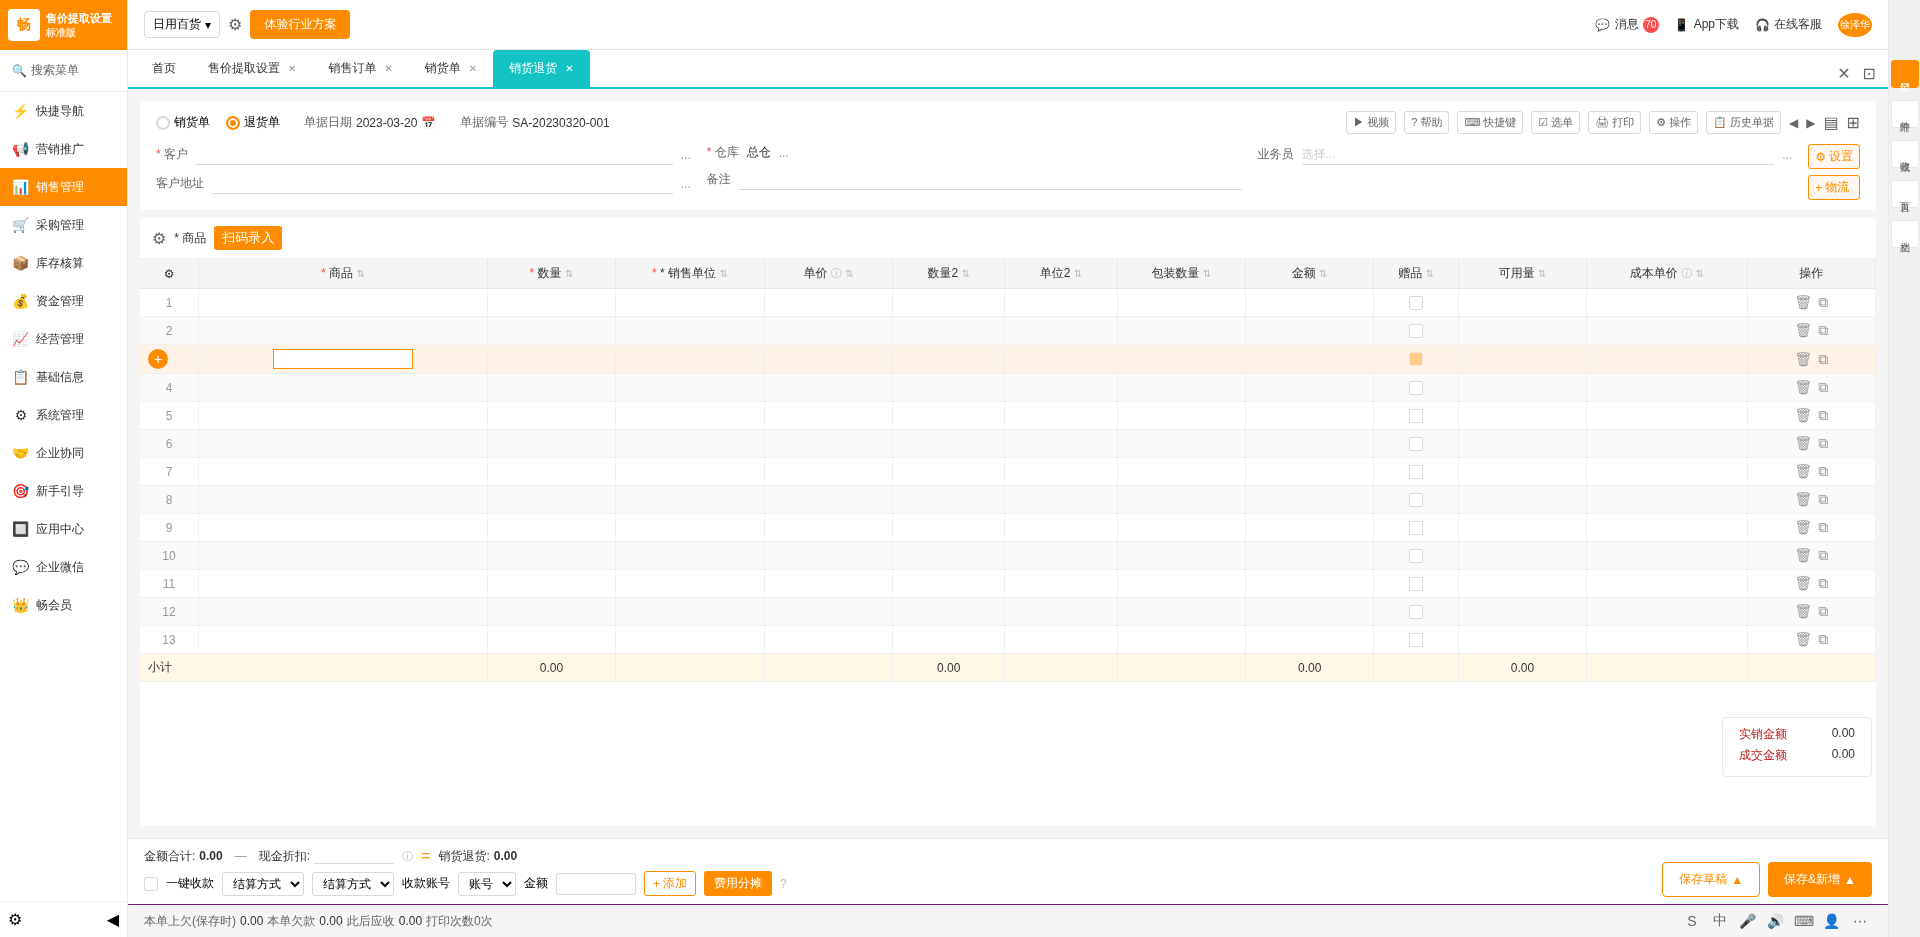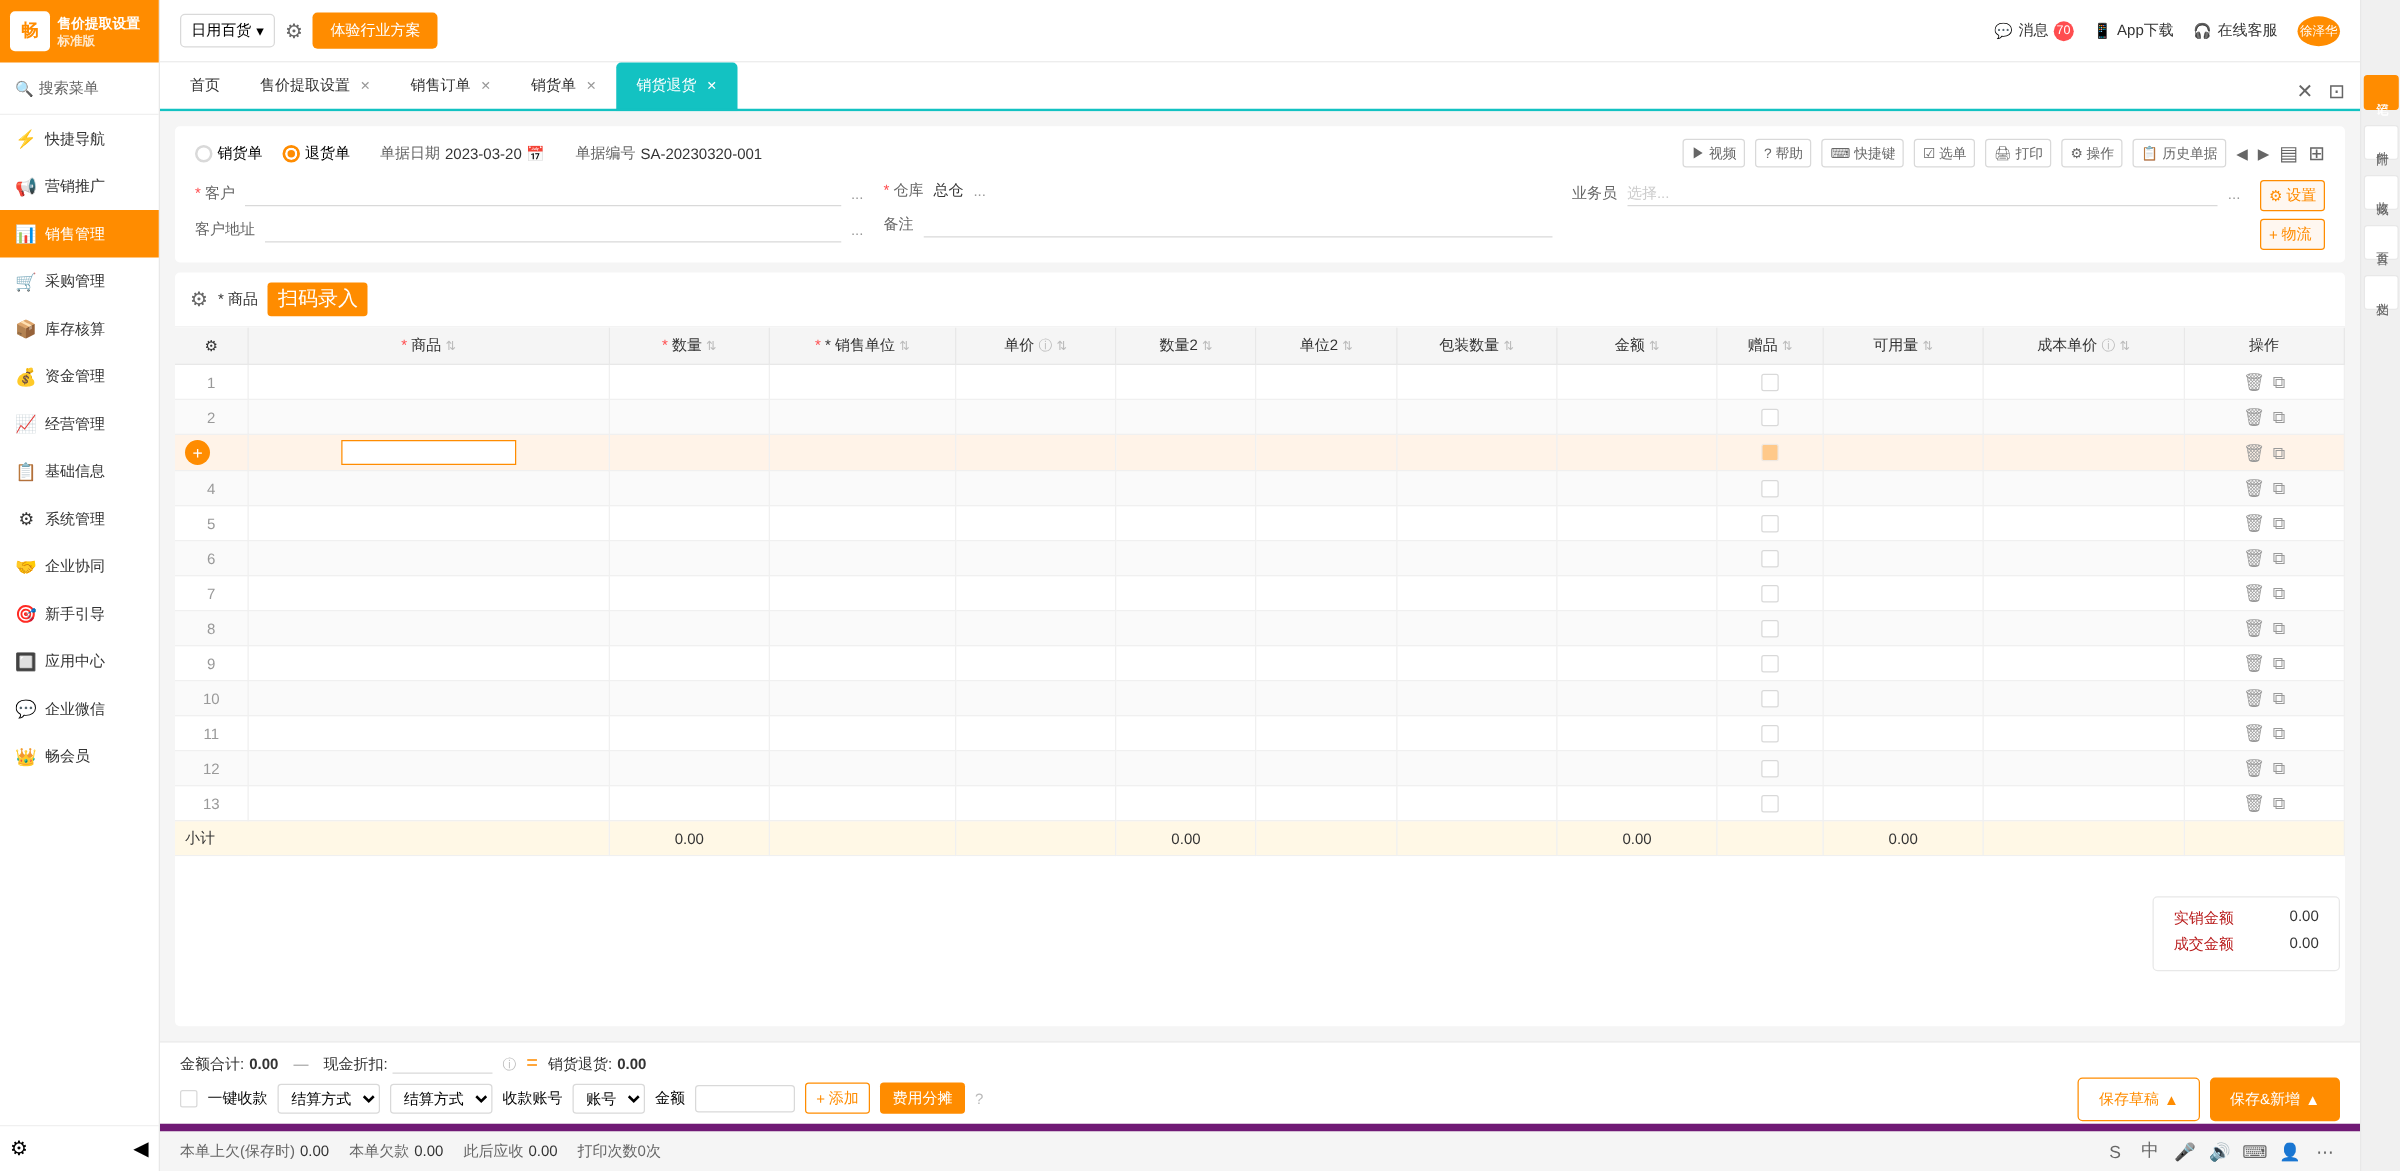--- a/index.html
+++ b/index.html
@@ -60,21 +60,21 @@
     .action-btn-orange { background: #fff7f0; border-color: #ff8c00; color: #ff8c00; }
     .field-group { flex: 1; display: flex; align-items: center; gap: 8px; }
     .field-input { border: none; border-bottom: 1px solid #d9d9d9; padding: 3px 0; min-width: 120px; color: #333; outline: none; }
     .field-input::placeholder { color: #ccc; }
     .field-dots { color: #999; cursor: pointer; }
 
     
     .table-section { background: #fff; border-radius: 4px; flex: 1; overflow: auto; }
     .table-toolbar { display: flex; align-items: center; padding: 8px 12px; border-bottom: 1px solid #f0f0f0; gap: 8px; }
     .gear-btn { color: #666; cursor: pointer; font-size: 16px; }
-    .scan-btn { background: #ff8c00; color: #fff; border: none; border-radius: 3px; padding: 3px 8px; cursor: pointer; font-size: 16px; }
+    .scan-btn { background: #ff8c00; color: #fff; border: none; border-radius: 3px; padding: 3px 8px; cursor: pointer; font-size: 13px; }
 
     table { width: 100%; border-collapse: collapse; font-size: 12px; }
     thead tr { background: #f5f5f5; }
     th { padding: 6px 8px; text-align: center; color: #333; border-right: 1px solid #e8e8e8; border-bottom: 1px solid #e8e8e8; white-space: nowrap; font-weight: normal; }
     th.required::before { content: '* '; color: #ff4d4f; }
     th .sort-icon { color: #bbb; font-size: 10px; }
     td { padding: 4px 8px; text-align: center; border-right: 1px solid #f0f0f0; border-bottom: 1px solid #f0f0f0; height: 28px; }
     tr:nth-child(even) td { background: #fafafa; }
     tr.highlighted td { background: #fff3e8; }
     .row-num { color: #999; }
@@ -94,21 +94,21 @@
     .summary-dash { color: #999; margin: 0 4px; }
     .summary-equals { color: #ff8c00; font-size: 16px; }
     .payment-row { display: flex; align-items: center; gap: 8px; }
     .payment-checkbox { width: 14px; height: 14px; border: 1px solid #d9d9d9; border-radius: 2px; }
     .payment-select { border: 1px solid #d9d9d9; border-radius: 3px; padding: 3px 6px; background: #fff; }
     .add-btn { background: none; border: 1px solid #ff8c00; color: #ff8c00; border-radius: 3px; padding: 3px 8px; cursor: pointer; font-size: 11px; display: flex; align-items: center; gap: 3px; }
     .fenpai-btn { background: #ff8c00; color: #fff; border: none; border-radius: 3px; padding: 4px 10px; cursor: pointer; }
     .help-icon { color: #bbb; cursor: pointer; }
 
     
-    .status-bar { background: #f5f5f5; padding: 4px 16px; display: flex; align-items: center; gap: 16px; border-top: 6px solid #701a75; }
+    .status-bar { background: #f5f5f5; padding: 4px 16px; display: flex; align-items: center; gap: 4px; border-top: 1px solid #701a75; }
     .status-item { display: flex; align-items: center; gap: 4px; color: #666; }
     .status-val { color: #333; }
     .print-count { color: #666; }
     .toolbar-icons { display: flex; gap: 4px; margin-left: auto; }
     .toolbar-icon { width: 24px; height: 24px; display: flex; align-items: center; justify-content: center; cursor: pointer; color: #666; font-size: 14px; }
 
     
     .right-summary { position: absolute; right: 16px; bottom: 160px; background: #fff; border: 1px solid #e8e8e8; border-radius: 4px; padding: 8px 16px; min-width: 150px; }
     .right-summary-row { display: flex; justify-content: space-between; gap: 24px; margin-bottom: 4px; }
     .right-summary-label { color: #b91c1c; }

